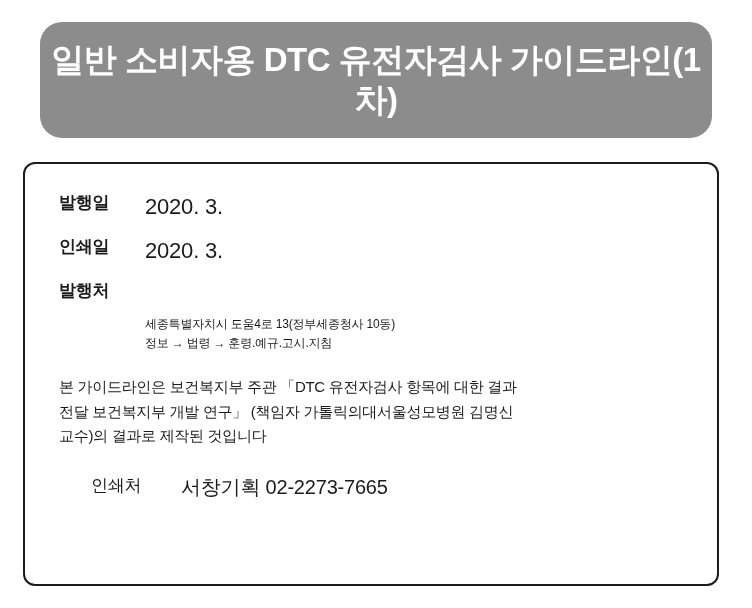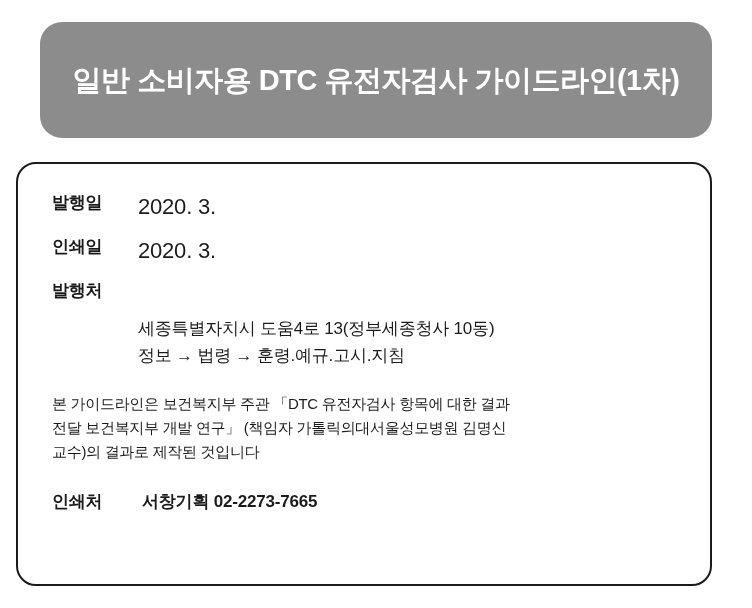--- a/index.html
+++ b/index.html
@@ -28,34 +28,34 @@
     height: 116px;
     background: #8c8c8c;
     border-radius: 22px;
     display: flex;
     align-items: center;
     justify-content: center;
     box-sizing: border-box;
   }
   .title-banner .title-text {
     color: #ffffff;
-    font-size: 29px;
+    font-size: 33px;
     font-weight: bold;
     letter-spacing: -0.5px;
     text-align: center;
     line-height: 1.2;
   }
   .info-card {
     position: absolute;
-    left: 16px;
+    left: 23px;
     top: 162px;
     width: 696px;
     height: 424px;
     border: 2px solid #1b1b1b;
-    border-radius: 20px;
+    border-radius: 12px;
     box-sizing: border-box;
     padding: 26px 34px 0 34px;
   }
   .field-row {
     display: flex;
     align-items: flex-start;
     margin-bottom: 11px;
   }
   .field-label {
     width: 86px;
@@ -67,21 +67,21 @@
   }
   .field-value {
     font-size: 22px;
     letter-spacing: -0.2px;
     line-height: 1.5;
   }
   .sub-lines {
     margin-top: 2px;
   }
   .sub-line {
-    font-size: 17px;
+    font-size: 12px;
     letter-spacing: -0.2px;
     line-height: 1.62;
     padding-left: 86px;
   }
   .note-block {
     margin-top: 22px;
     font-size: 15px;
     letter-spacing: -0.3px;
     line-height: 1.62;
     padding-left: 30px;
@@ -93,27 +93,27 @@
   }
   .printer-row {
     display: flex;
     align-items: flex-start;
     margin-top: 26px;
   }
   .printer-label {
     width: 90px;
     flex: 0 0 90px;
     font-size: 17px;
-    font-weight: bold;
+    font-weight: normal;
     letter-spacing: -0.3px;
+    margin-left: 32px;
   }
   .printer-value {
-    font-size: 17px;
+    font-size: 20px;
     letter-spacing: -0.2px;
-    font-weight: bold;
   }
 </style>
 </head>
 <body>
 
 <div class="page">
 
   <div class="title-banner">
     <div class="title-text">일반 소비자용 DTC 유전자검사 가이드라인(1차)</div>
   </div>

